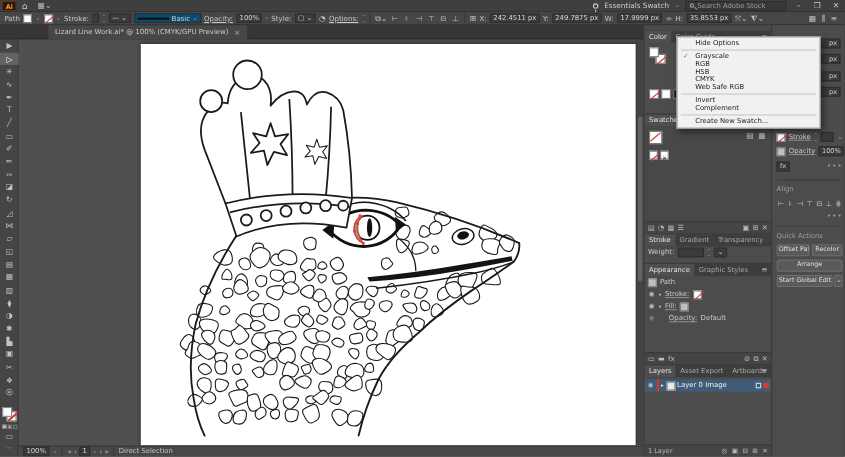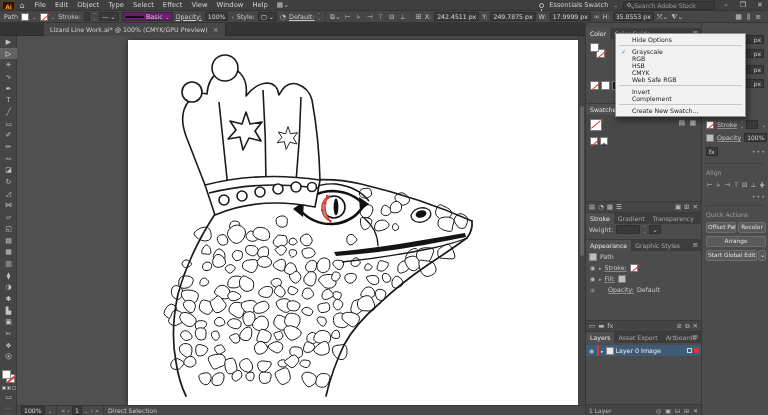--- a/index.html
+++ b/index.html
@@ -29,21 +29,21 @@
   .winbtn{width:12px;text-align:center;font-size:7px;color:#ccc}
   
   .controlbar{position:absolute;left:0;top:11px;width:768px;height:12px;background:#464646;
               border-bottom:1px solid #343434;display:flex;align-items:center;gap:3px;padding:0 4px;font-size:6.4px}
   .cb-lab{color:#c9c9c9}
   .ufield{background:#3a3a3a;border:1px solid #2e2e2e;border-radius:1px;height:9px;line-height:8px;
           padding:0 2px;color:#d6d6d6;display:inline-flex;align-items:center;font-size:6.2px}
   .sw{width:8px;height:8px;border:1px solid #777;background:#fff;position:relative;flex:none}
   .sw.none:after{content:"";position:absolute;left:-1px;top:3px;width:11px;height:1.4px;background:#d93a2e;transform:rotate(-40deg)}
   .stp{display:inline-flex;flex-direction:column;font-size:4px;line-height:3.5px;color:#aaa}
-  .brushbox{width:51px;height:9px;background:#701a75;border:1px solid #2e2e2e;display:flex;align-items:center;gap:2px;padding:0 2px}
+  .brushbox{width:61px;height:9px;background:#0c4a6e;border:1px solid #2e2e2e;display:flex;align-items:center;gap:2px;padding:0 2px}
   .brushline{flex:1;height:2px;background:#111;border-radius:1px}
   .vdiv{width:1px;height:9px;background:#383838;margin:0 1px}
   .cb-ic{font-size:7px;color:#c2c2c2}
   .alic{font-size:6.5px;color:#c2c2c2;width:8px;text-align:center}
   .refgrid{font-size:7px;color:#c2c2c2}
   .cb-right{margin-left:auto;display:flex;gap:5px;align-items:center;padding-right:3px}
   
   .tabbar{position:absolute;left:0;top:23px;width:585px;height:13px;background:#353535;border-bottom:1px solid #2b2b2b}
   .doc-tab{position:absolute;left:44px;top:0;height:13px;background:#474747;display:flex;align-items:center;
            gap:5px;padding:0 6px;font-size:6.3px;color:#cfcfcf;border-right:1px solid #2b2b2b}
@@ -112,32 +112,20 @@
   .menu-sep{height:1px;background:#c7c7c7;margin:2px 3px}
 </style>
 </head>
 <body>
 
 <div id="app">
 
   <div class="menubar">
     <div class="ai-logo">Ai</div>
     <div class="home-ic">⌂</div>
-    <div style="display:flex">
-
-    <span class="mitem">File</span>
-        <span class="mitem">Edit</span>
-        <span class="mitem">Object</span>
-        <span class="mitem">Type</span>
-        <span class="mitem">Select</span>
-        <span class="mitem">Effect</span>
-        <span class="mitem">View</span>
-        <span class="mitem">Window</span>
-        <span class="mitem">Help</span>
-      </div>
     <span class="grid-ic">▦ ⌄</span>
     <div class="mb-right">
       <span class="bulb"></span>
       <span class="ws">Essentials Swatch</span>
       <span class="caret">⌄</span>
       <span class="searchbox">
         <span class="mag"></span>
         <input placeholder="Search Adobe Stock" style="">
       </span>
       <span class="winbtn">–</span>
@@ -163,21 +151,21 @@
         <span class="brushline"></span>
         <span>Basic</span>
         <span class="caret">⌄</span>
       </span>
     <span class="cb-lab" style="text-decoration:underline">Opacity:</span>
     <span class="ufield">100%</span>
     <span class="caret">›</span>
     <span class="cb-lab">Style:</span>
     <span class="ufield">▢ ⌄</span>
     <span class="cb-ic">◔</span>
-    <span class="cb-lab" style="text-decoration:underline">Default:</span>
+    <span class="cb-lab" style="text-decoration:underline">Options:</span>
     <span class="stp">
         <span>⌃</span>
         <span>⌄</span>
       </span>
     <span class="vdiv"></span>
     <span class="cb-ic">⧉⌄</span>
     <span class="alic">⊢</span>
     <span class="alic">⊧</span>
     <span class="alic">⊣</span>
     <span class="alic">⊤</span>

